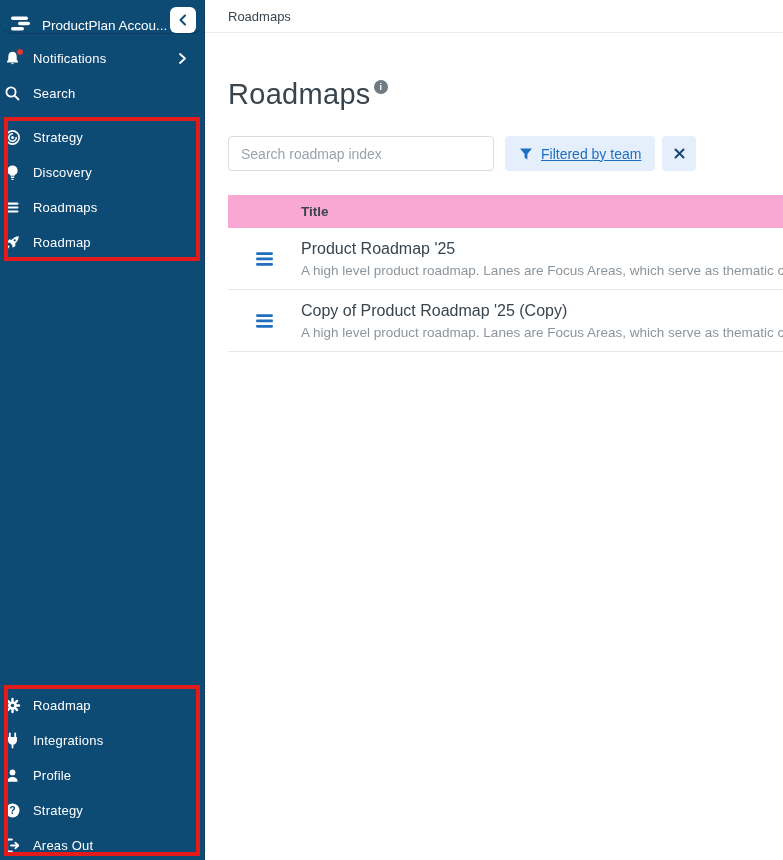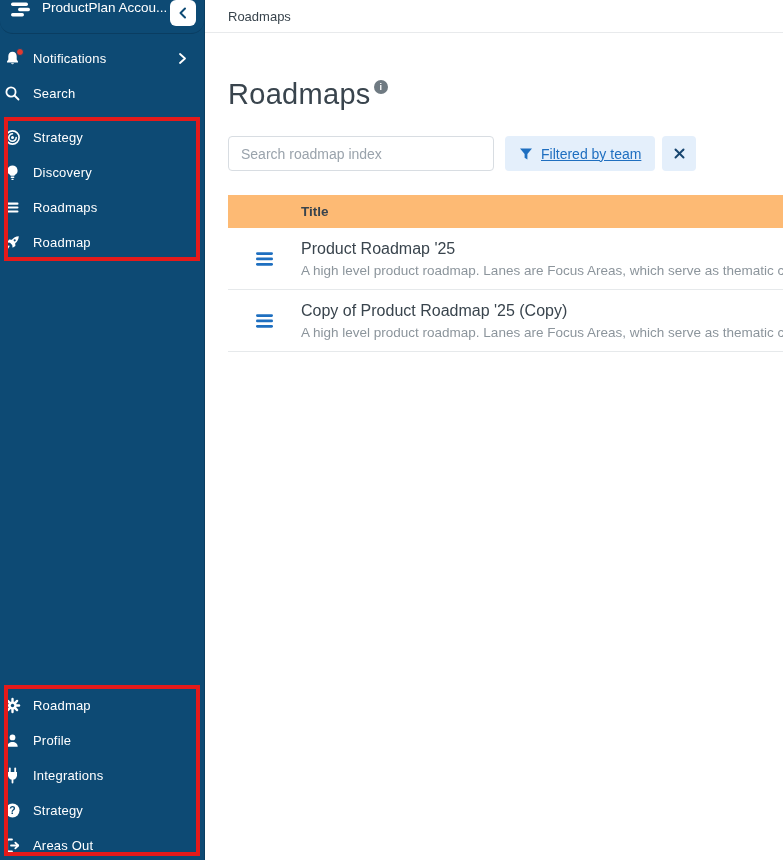--- a/index.html
+++ b/index.html
@@ -4,21 +4,21 @@
 <style>
   * { margin:0; padding:0; box-sizing:border-box; }
   html,body { width:783px; height:860px; overflow:hidden; background:#fff;
     font-family:"Liberation Sans", sans-serif; }
   .app { position:relative; width:783px; height:860px; }
 
   
   .sidebar { position:absolute; left:0; top:0; width:205px; height:860px;
     background:#0d4a74; border-right:1px solid #0a3d61; }
   .sb-header { position:absolute; top:0; left:0; width:100%; height:34px;
-    display:flex; align-items:flex-start; padding:0 8px 0 10px;
+    display:flex; align-items:flex-end; padding:0 8px 0 10px;
     border-bottom:1px solid #0a3d61;border-radius:13px; }
   .sb-title { color:#fff; font-size:13.5px; margin-left:8px; white-space:nowrap;
     overflow:hidden; flex:1; }
   .collapse-btn { width:26px; height:26px; background:#fff; border:none;
     border-radius:6px; display:flex; align-items:center; justify-content:center;
     cursor:pointer; flex:none; }
   .nav-group { position:absolute; left:0; width:100%; }
   .nav-top { top:41px; } .nav-mid { top:120px; } .nav-bottom { top:688px; }
   .nav-item { height:35px; display:flex; align-items:center; padding:0 16px 0 4px;
     cursor:pointer; }
@@ -51,21 +51,21 @@
     font-family:"Liberation Sans", sans-serif; }
   .search-input::placeholder { color:#9aa3ac; }
   .filter-chip { margin-left:11px; height:35px; padding:0 14px; background:#e4effb;
     border-radius:4px; display:flex; align-items:center; gap:8px; cursor:pointer; }
   .filter-chip-label { color:#1f6fc0; font-size:14px;text-decoration:underline; }
   .close-chip { margin-left:7px; width:34px; height:35px; background:#e4effb;
     border-radius:4px; display:flex; align-items:center; justify-content:center;
     cursor:pointer; border:none; }
 
   .table { position:absolute; left:23px; top:195px; width:555px; overflow:hidden; }
-  .table-header { height:33px; background:#fdba74; display:flex; align-items:center; }
+  .table-header { height:33px; background:#f9a8d4; display:flex; align-items:center; }
   .th-title { margin-left:73px; font-size:13.5px; font-weight:bold; color:#39444d; }
   .t-row { height:62px; display:flex; align-items:center;
     border-bottom:1px solid #e6e9eb; cursor:pointer; background:#fff; }
   .t-icon-cell { width:73px; flex:none; display:flex; align-items:center;
     justify-content:center; }
   .t-text-cell { flex:1; min-width:0; display:flex; flex-direction:column; gap:5px; }
   .row-title { font-size:16px; font-weight:normal; color:#39444d; white-space:nowrap; }
   .row-desc { font-size:13.5px; color:#8c959c; white-space:nowrap; overflow:hidden; }
 </style>
 </head>
@@ -180,36 +180,36 @@
             </g>
             <circle cx="8.5" cy="8.5" r="4.1" fill="#fff"></circle>
             <circle cx="8.5" cy="8.5" r="1.7" fill="#0d4a74"></circle>
           </svg>
         </span>
         <span class="nav-label">Roadmap</span>
       </div>
       <div class="nav-item">
         <span class="nav-icon">
           <svg width="17" height="17" viewBox="0 0 17 17">
-            <circle cx="8.5" cy="5.4" r="2.9" fill="#fff"></circle>
-            <path d="M3.3 14.8c0-3.1 2.3-4.8 5.2-4.8s5.2 1.7 5.2 4.8z" fill="#fff"></path>
-          </svg>
-        </span>
-        <span class="nav-label">Profile</span>
-      </div>
-      <div class="nav-item">
-        <span class="nav-icon">
-          <svg width="17" height="17" viewBox="0 0 17 17">
             <line x1="5.8" y1="1.5" x2="5.8" y2="5" stroke="#fff" stroke-width="1.8" stroke-linecap="round"></line>
             <line x1="11.2" y1="1.5" x2="11.2" y2="5" stroke="#fff" stroke-width="1.8" stroke-linecap="round"></line>
             <path d="M4 5h9v3.2c0 2.5-2 4.5-4.5 4.5S4 10.7 4 8.2z" fill="#fff"></path>
             <line x1="8.5" y1="12.7" x2="8.5" y2="15.5" stroke="#fff" stroke-width="1.8" stroke-linecap="round"></line>
           </svg>
         </span>
         <span class="nav-label">Integrations</span>
+      </div>
+      <div class="nav-item">
+        <span class="nav-icon">
+          <svg width="17" height="17" viewBox="0 0 17 17">
+            <circle cx="8.5" cy="5.4" r="2.9" fill="#fff"></circle>
+            <path d="M3.3 14.8c0-3.1 2.3-4.8 5.2-4.8s5.2 1.7 5.2 4.8z" fill="#fff"></path>
+          </svg>
+        </span>
+        <span class="nav-label">Profile</span>
       </div>
       <div class="nav-item">
         <span class="nav-icon">
           <svg width="17" height="17" viewBox="0 0 17 17">
             <circle cx="8.5" cy="8.5" r="7" fill="#fff"></circle>
             <text x="8.5" y="12.2" font-size="10.5" font-weight="bold" text-anchor="middle" fill="#0d4a74" font-family="Liberation Sans, sans-serif">?</text>
           </svg>
         </span>
         <span class="nav-label">Strategy</span>
       </div>

